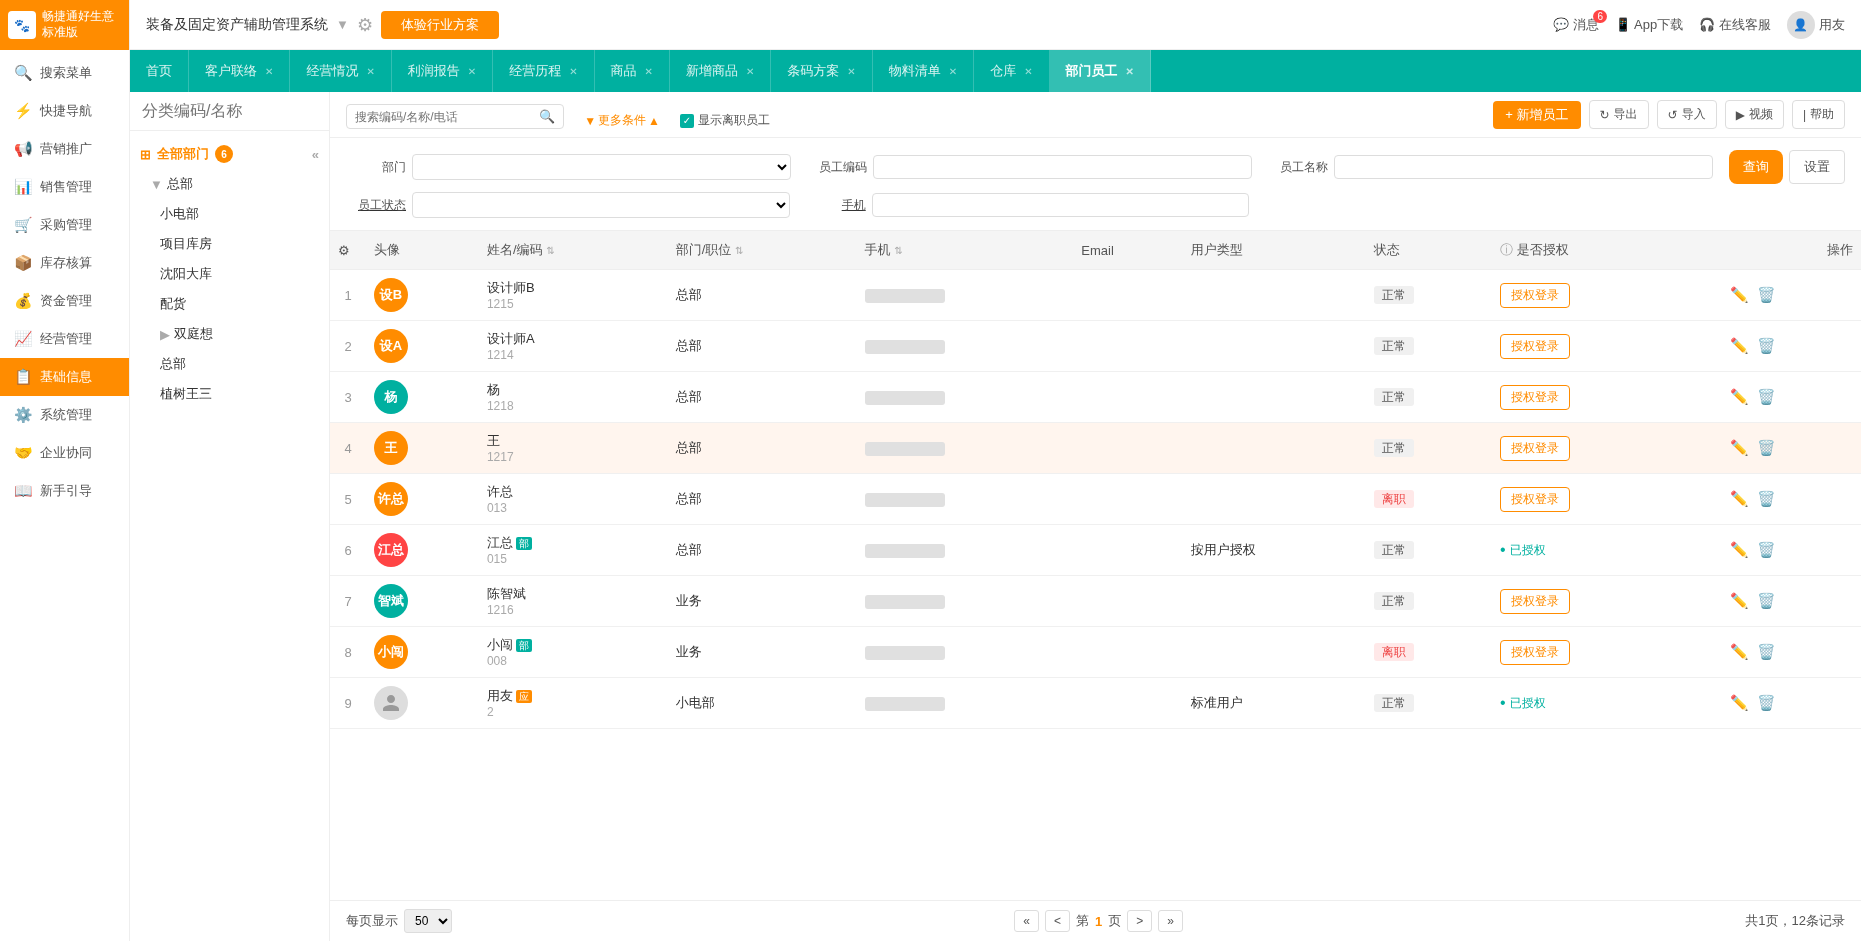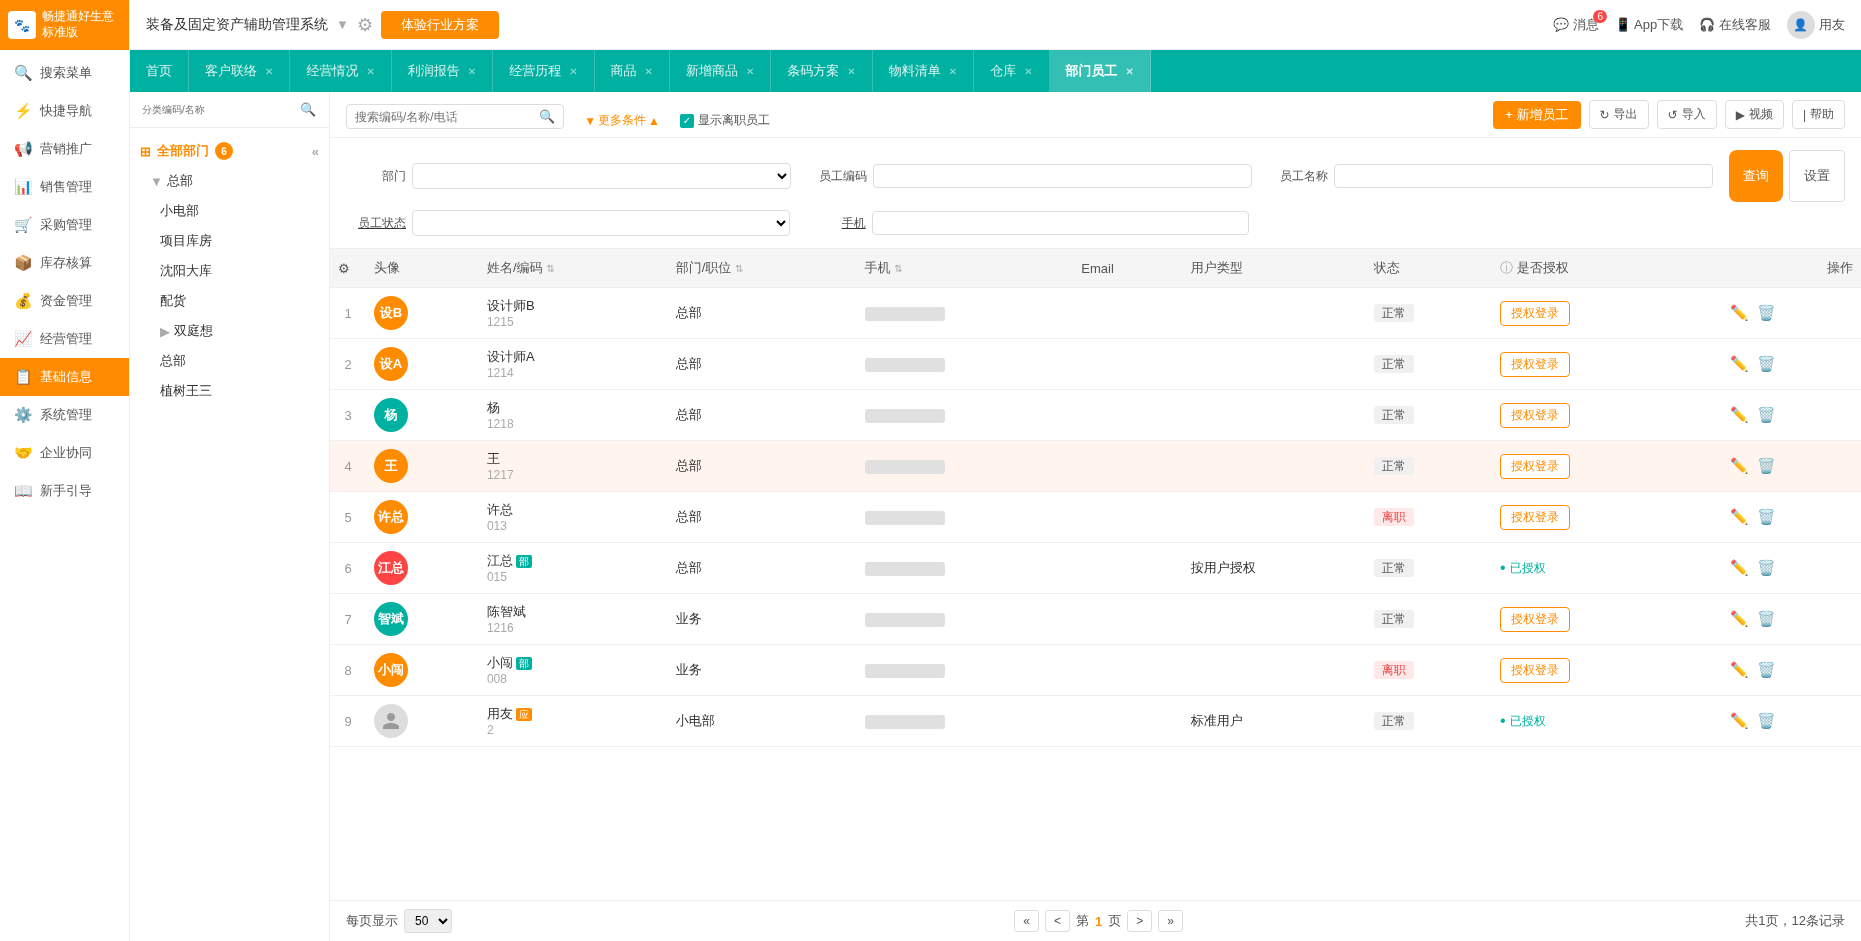--- a/index.html
+++ b/index.html
@@ -31,21 +31,21 @@
     .nav-tab { padding: 0 16px; height: 42px; display: flex; align-items: center; gap: 4px; color: rgba(255,255,255,0.85); font-size: 13px; cursor: pointer; white-space: nowrap; border-right: 1px solid rgba(255,255,255,0.2); }
     .nav-tab.active { background: rgba(255,255,255,0.2); color: #fff; font-weight: bold; }
     .nav-tab-close { font-size: 10px; margin-left: 4px; opacity: 0.7; }
 
     
     .content { flex: 1; display: flex; overflow: hidden; background: #f0f2f5; }
 
     
     .dept-panel { width: 200px; background: #fff; border-right: 1px solid #eee; display: flex; flex-direction: column; flex-shrink: 0; overflow-y: auto; }
     .dept-header { display: flex; align-items: center; gap: 6px; padding: 10px 12px; border-bottom: 1px solid #eee; }
-    .dept-search { flex: 1; border: none; outline: none; font-size: 10px; }
+    .dept-search { flex: 1; border: none; outline: none; font-size: 16px; }
     .dept-tree { padding: 8px 0; }
     .dept-section-header { display: flex; align-items: center; padding: 6px 10px; font-size: 13px; font-weight: bold; color: #ff8c00; gap: 6px; }
     .dept-node { padding: 6px 10px 6px 20px; font-size: 13px; color: #333; cursor: pointer; display: flex; align-items: center; gap: 4px; }
     .dept-node.level2 { padding-left: 30px; }
 
     
     .right-panel { flex: 1; display: flex; flex-direction: column; overflow: hidden; }
 
     
     .filter-bar { background: #fff; padding: 8px 16px; display: flex; align-items: flex-end; gap: 20px; border-bottom: 1px solid #eee; flex-shrink: 0; }
@@ -59,21 +59,21 @@
     .btn-outline { border: 1px solid #ddd; background: #fff; border-radius: 4px; padding: 5px 10px; cursor: pointer; font-size: 12px; color: #555; display: flex; align-items: center; gap: 4px; }
 
     
     .adv-filter { background: #fff; padding: 12px 16px; border-bottom: 1px solid #eee; flex-shrink: 0; }
     .adv-filter-row { display: flex; align-items: center; gap: 16px; margin-bottom: 8px; }
     .adv-filter-row:last-child { margin-bottom: 0; text-decoration: underline; }
     .filter-field { display: flex; align-items: center; gap: 6px; flex: 1; }
     .filter-field label { font-size: 12px; color: #555; white-space: nowrap; width: 60px; text-align: right; }
     .filter-field select, .filter-field input[type=text] { flex: 1; border: 1px solid #ddd; border-radius: 4px; padding: 4px 8px; font-size: 12px; outline: none; background: #fff; }
     .filter-btns { display: flex; gap: 6px; }
-    .btn-query { background: #ff8c00; color: #fff; border: none; border-radius: 8px; padding: 17px 14px; cursor: pointer; font-size: 13px; }
+    .btn-query { background: #ff8c00; color: #fff; border: none; border-radius: 8px; padding: 8px 14px; cursor: pointer; font-size: 13px; }
     .btn-set { background: #fff; border: 1px solid #ddd; border-radius: 4px; padding: 5px 14px; cursor: pointer; font-size: 13px; color: #555; }
 
     
     .table-container { flex: 1; overflow: auto; background: #fff; }
     table { width: 100%; border-collapse: collapse; font-size: 13px; }
     thead tr { background: #f5f5f5; }
     th { padding: 10px 8px; text-align: left; font-weight: normal; color: #555; border-bottom: 1px solid #eee; white-space: nowrap; }
     td { padding: 8px 8px; border-bottom: 1px solid #f0f0f0; vertical-align: middle; }
     tr.highlighted { background: #fff5ee; }
     .avatar { width: 34px; height: 34px; border-radius: 50%; display: flex; align-items: center; justify-content: center; color: #fff; font-size: 13px; font-weight: bold; flex-shrink: 0; }

